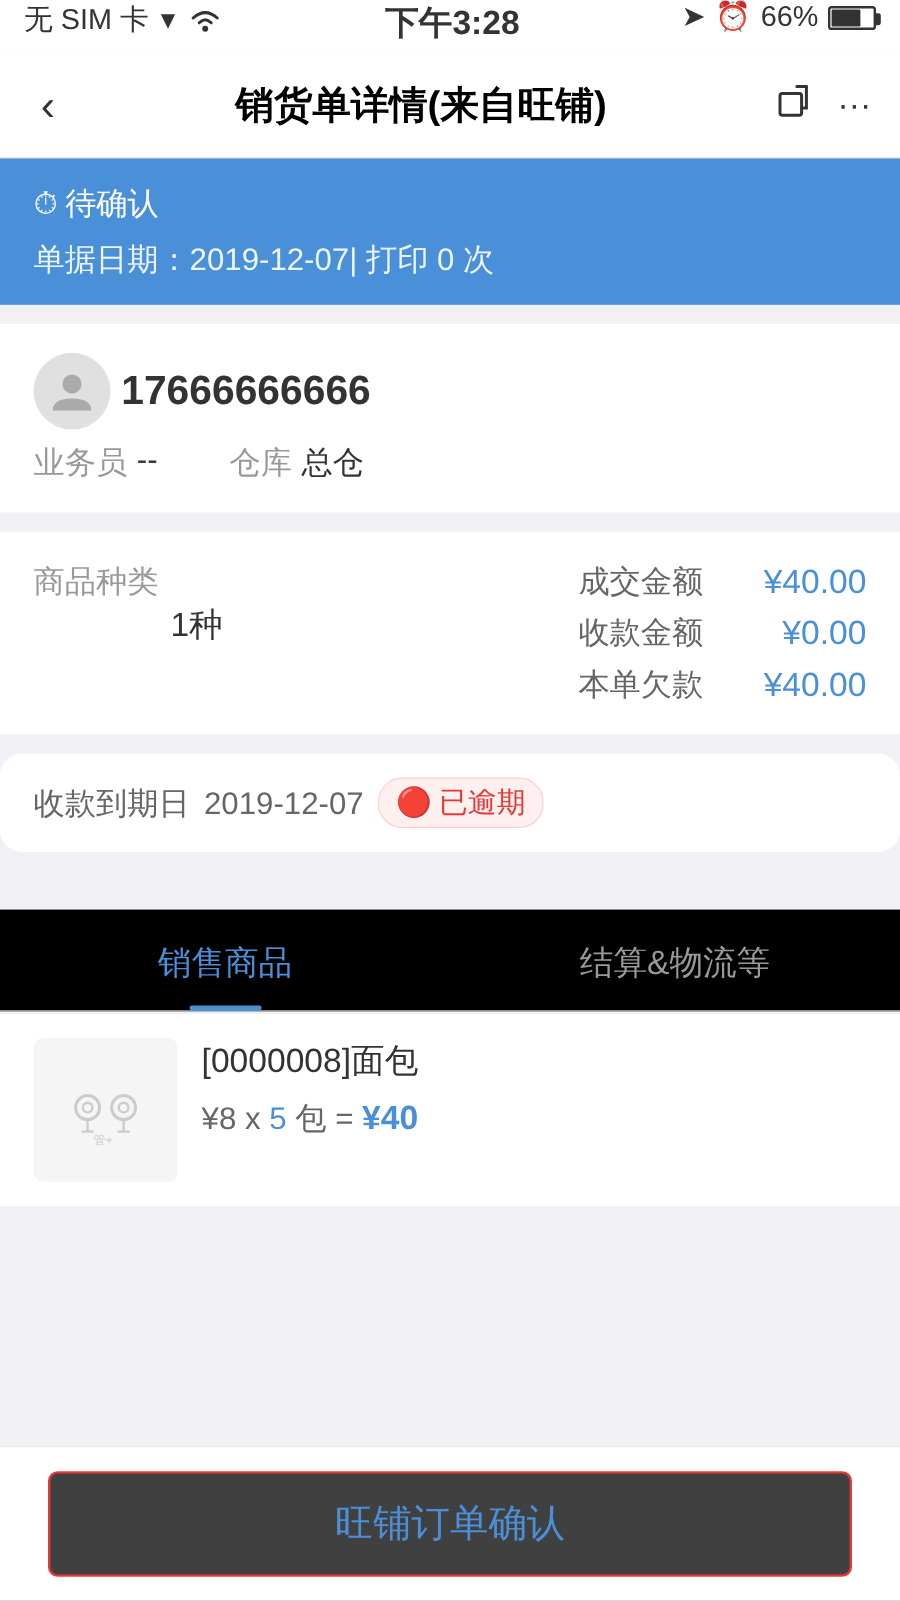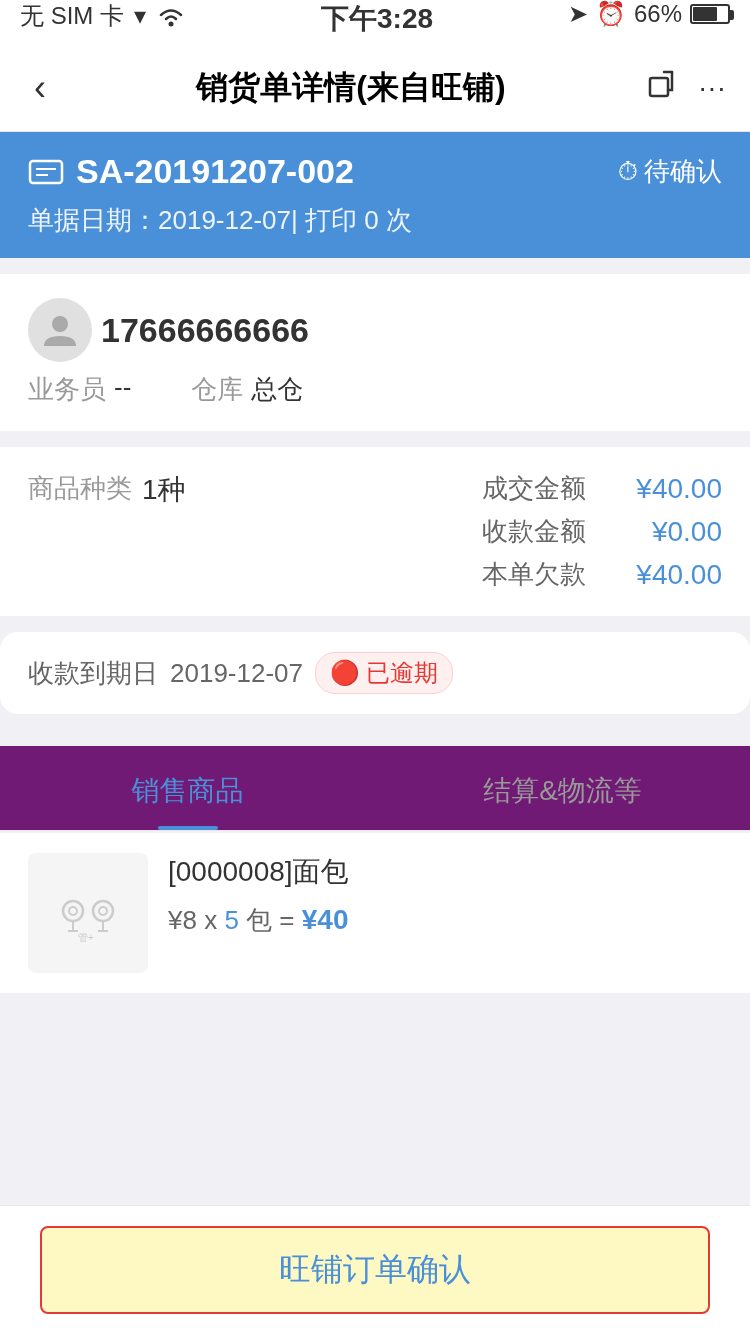--- a/index.html
+++ b/index.html
@@ -162,21 +162,21 @@
       background: #fff;
       padding: 24px 28px;
       margin-top: 16px;
       display: flex;
       justify-content: space-between;
       align-items: flex-start;
     }
     .summary-left { font-size: 26px; color: #666; }
     .summary-left .goods-type { display: flex; gap: 10px; }
     .summary-left .goods-label { color: #999; }
-    .summary-left .goods-value { color: #333; font-size: 28px; }
+    .summary-left .goods-value { color: #333; font-size: 28px; margin-top: 35px; }
     .summary-right {
       font-size: 26px;
       text-align: right;
       display: flex;
       flex-direction: column;
       gap: 8px;
     }
     .summary-row { display: flex; justify-content: flex-end; gap: 16px; align-items: center; }
     .amount-label { color: #666; }
     .amount-value { color: #4A90D9; font-size: 28px; min-width: 120px; text-align: right; }
@@ -201,22 +201,22 @@
       border-radius: 20px;
       font-size: 24px;
       border: 1px solid #ffcdd2;
       display: flex;
       align-items: center;
       gap: 6px;
     }
 
     
     .tabs-section {
-      background: #701a75;
-      margin-top: 16px;
+      background: #000000;
+      margin-top: 32px;
       display: flex;
       border-bottom: 1px solid #e8e8e8;
     }
     .tab {
       flex: 1;
       text-align: center;
       padding: 26px 0 20px;
       font-size: 28px;
       color: #999;
       cursor: pointer;
@@ -286,21 +286,21 @@
       bottom: 0;
       width: 750px;
       background: #fff;
       padding: 20px 40px;
       border-top: 1px solid #e8e8e8;
     }
     .confirm-btn {
       width: 100%;
       height: 88px;
       border: 2px solid #e53935;
-      background: #fef9c3;
+      background: #404040;
       color: #4A90D9;
       font-size: 32px;
       font-weight: 500;
       border-radius: 8px;
       cursor: pointer;
       display: flex;
       align-items: center;
       justify-content: center;
     }
   </style>
@@ -339,28 +339,20 @@
         <path d="M26 4 L18 4" stroke="#333" stroke-width="2.5" stroke-linecap="round"></path>
         <rect x="4" y="10" width="18" height="18" rx="2" stroke="#333" stroke-width="2.5" fill="none"></rect>
       </svg>
     </span>
     <span class="nav-more">···</span>
   </div>
 </div>
 
 <div class="order-header">
   <div class="order-id-row">
-    <div class="order-id">
-      <svg width="36" height="30" viewBox="0 0 36 30">
-        <rect x="2" y="4" width="32" height="22" rx="3" stroke="white" stroke-width="2.5" fill="none"></rect>
-        <line x1="8" y1="12" x2="28" y2="12" stroke="white" stroke-width="2"></line>
-        <line x1="8" y1="18" x2="20" y2="18" stroke="white" stroke-width="2"></line>
-      </svg>
-      <span>SA-20191207-002</span>
-    </div>
     <div class="order-status">
       <span>⏱</span>
       <span>待确认</span>
     </div>
   </div>
   <div class="order-date">
     <span>单据日期：</span><span>2019-12-07</span><span>| 打印 0 次</span>
   </div>
 </div>
 

